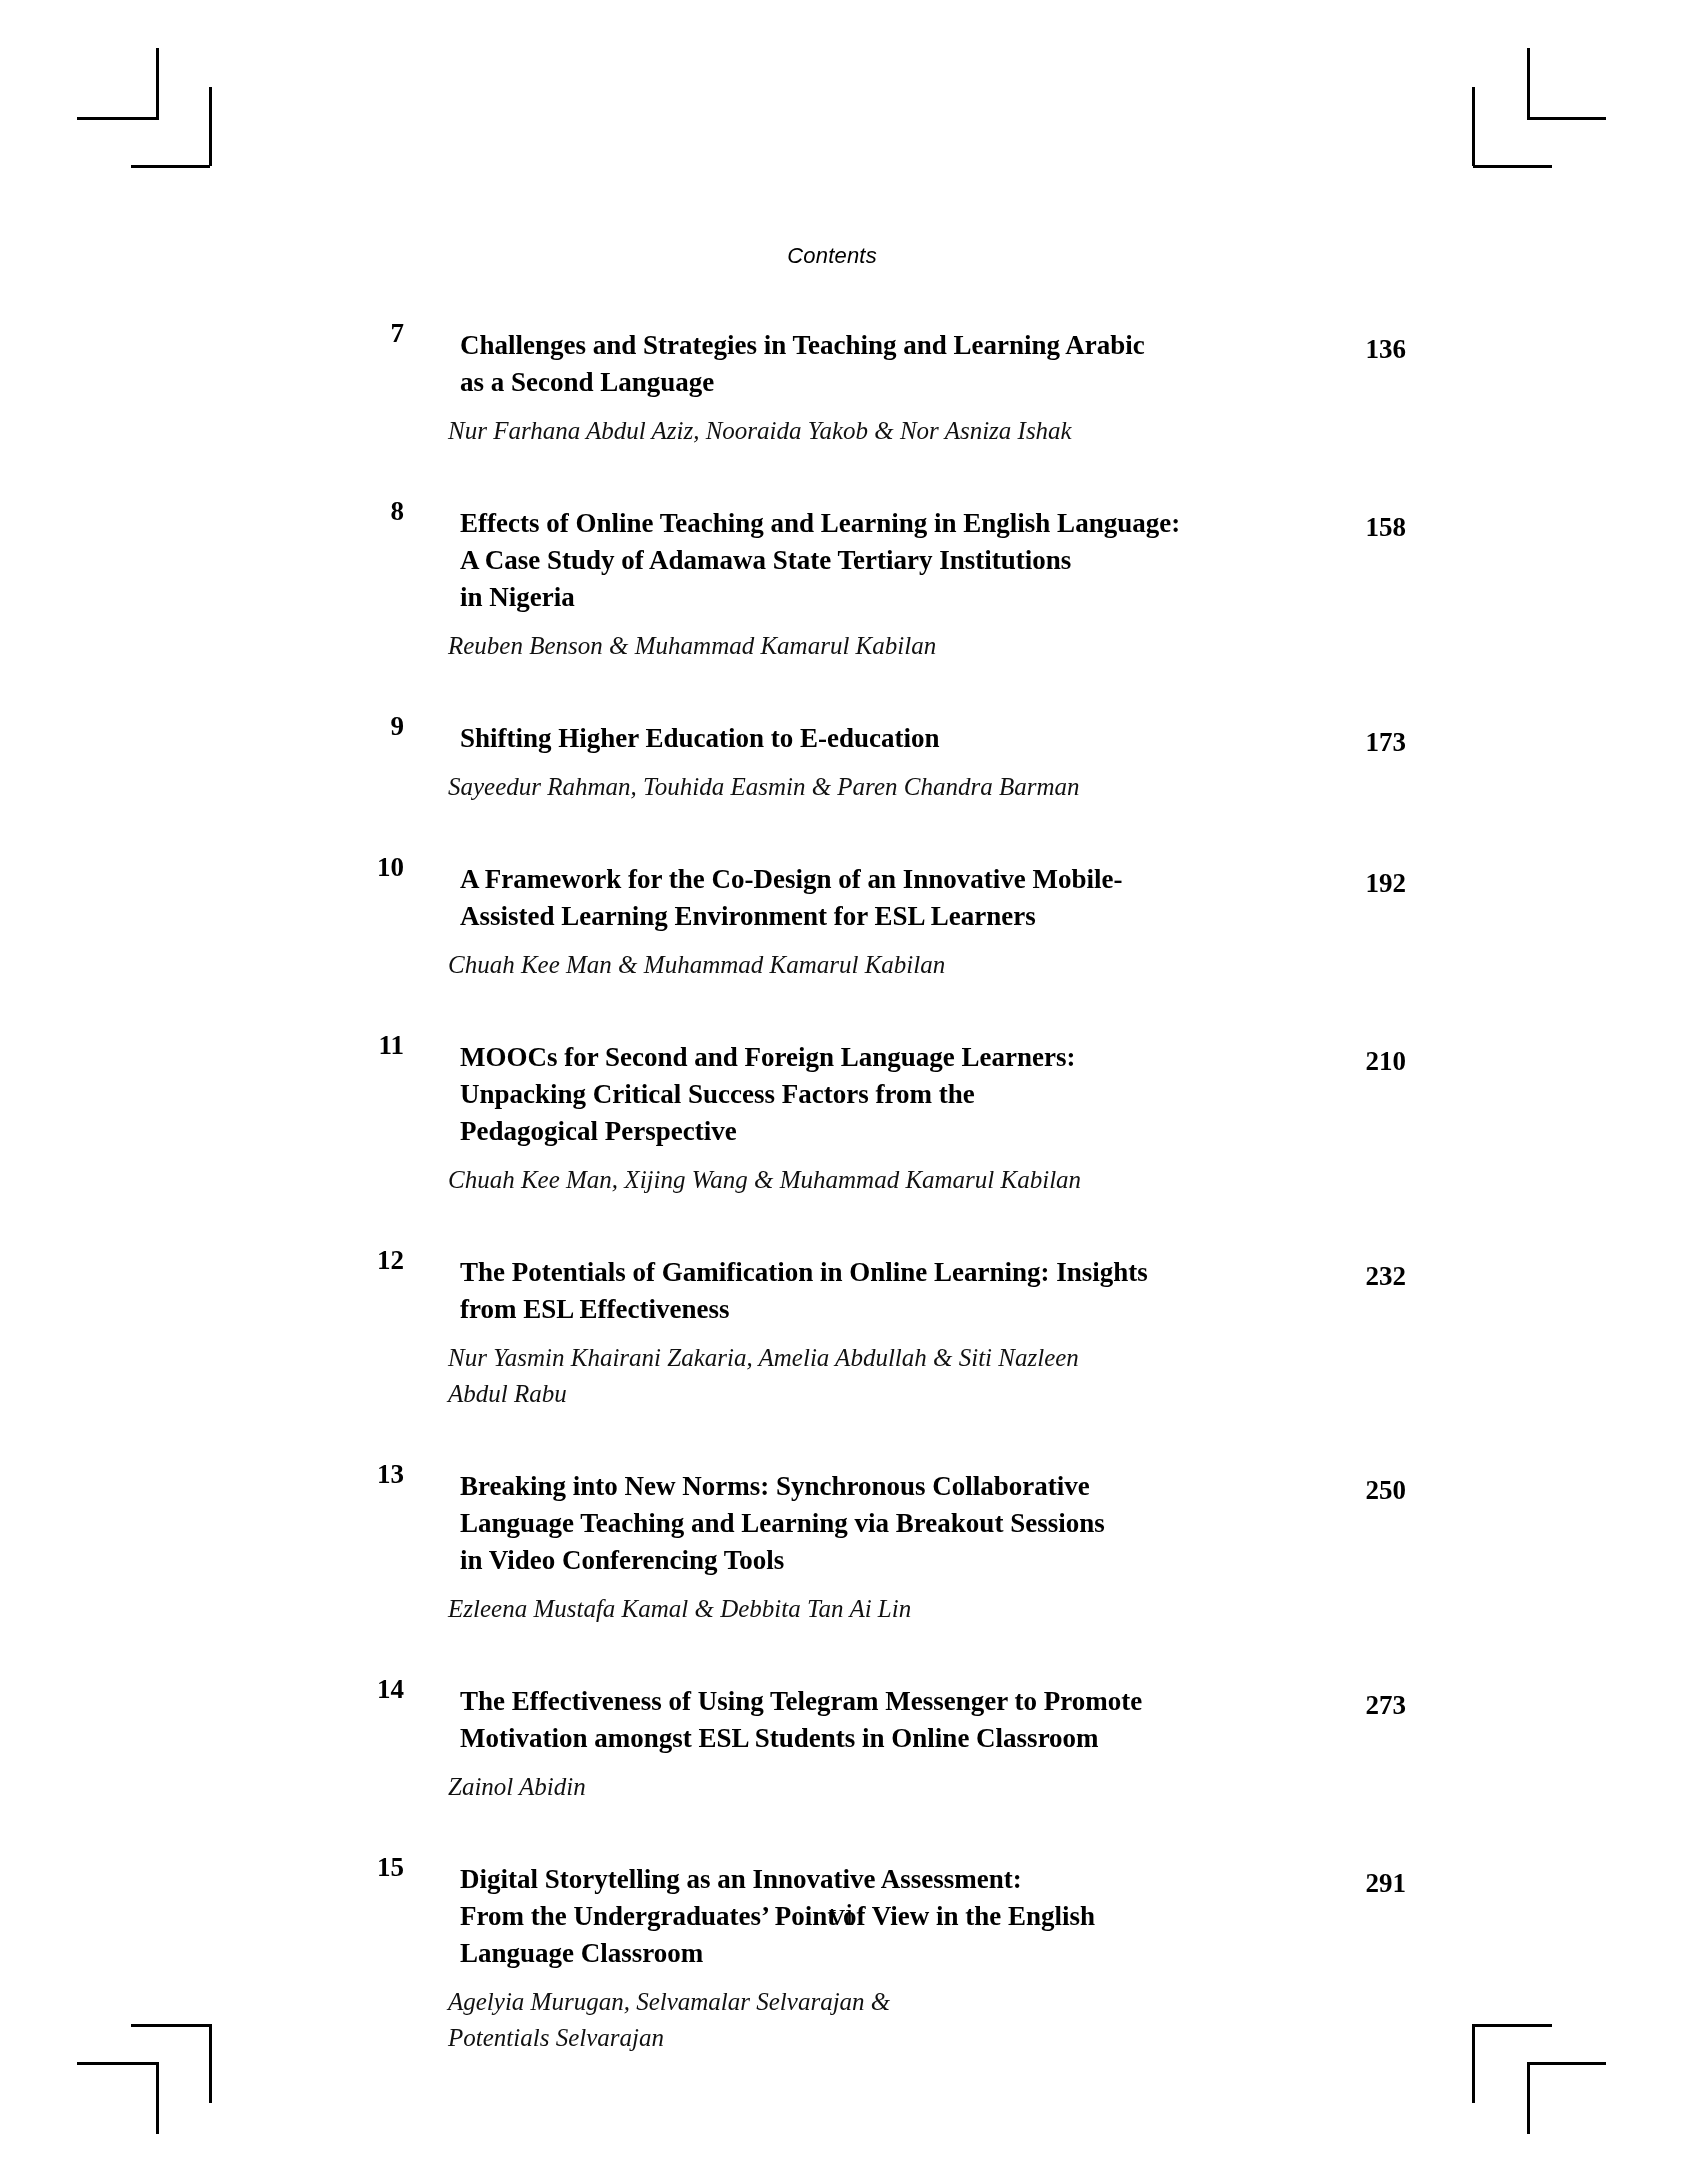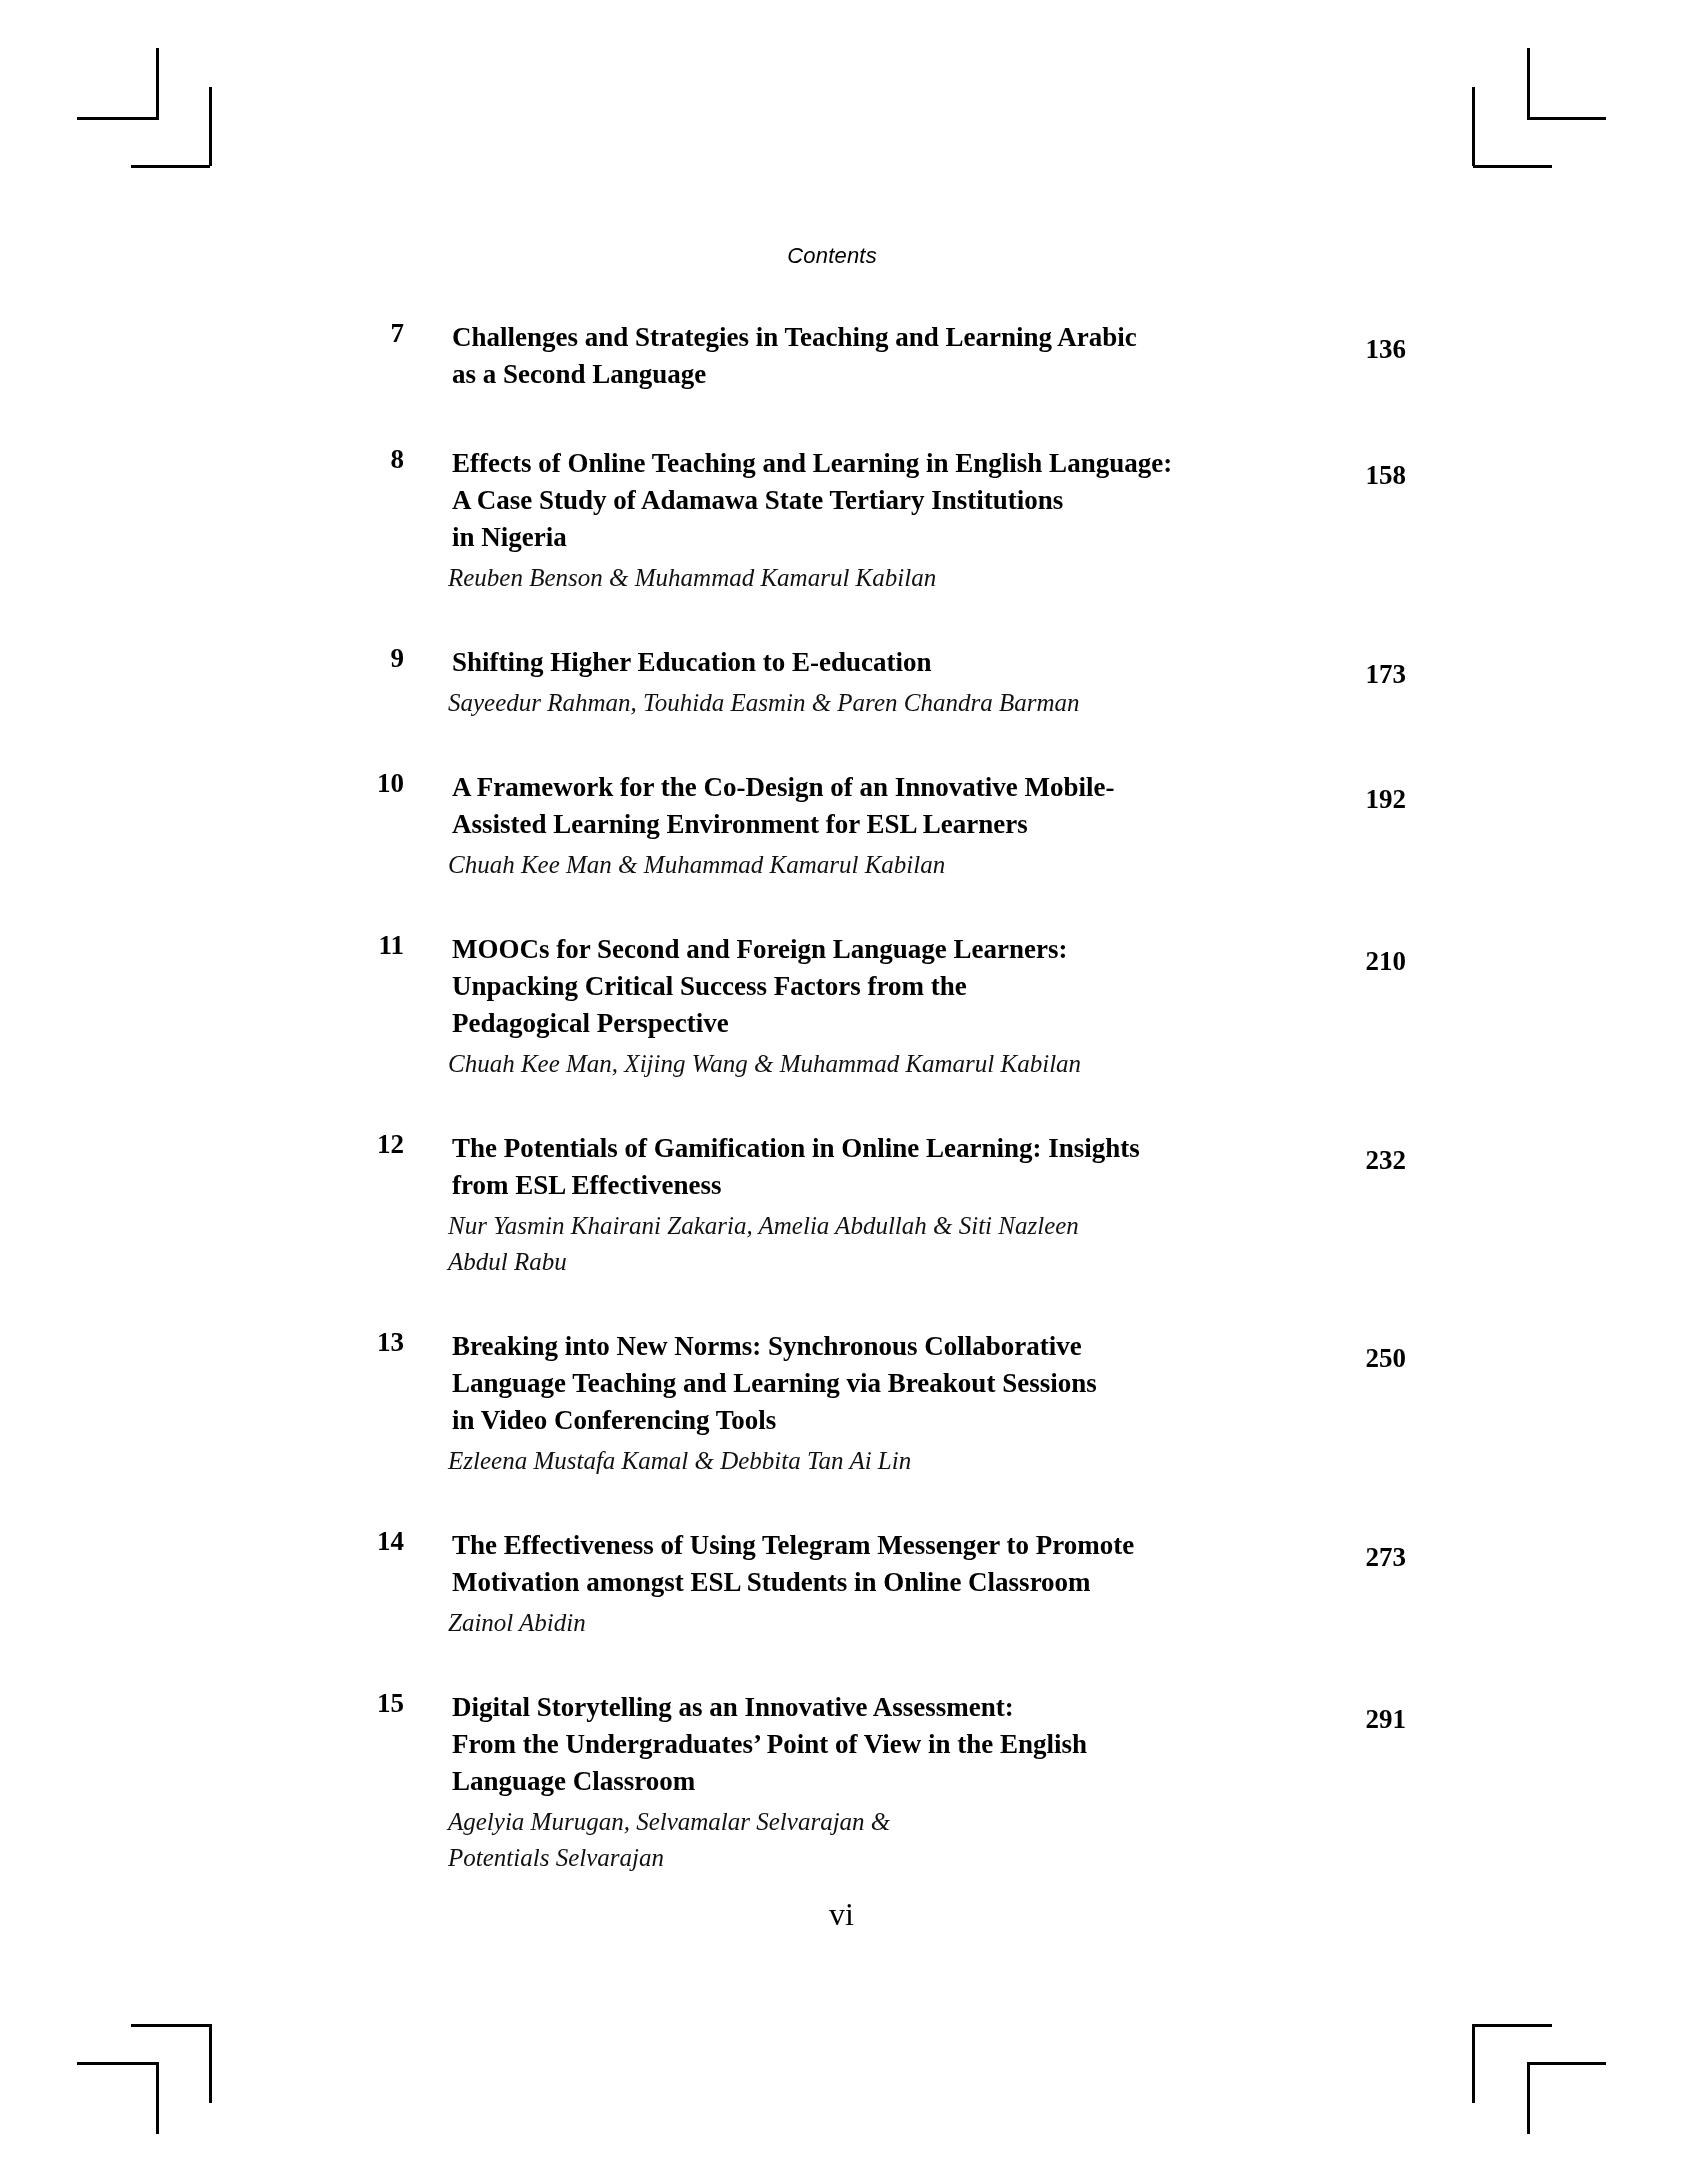--- a/index.html
+++ b/index.html
@@ -103,21 +103,21 @@
   }
   .entry-body {
     flex: 1 1 auto;
     padding-left: 44px;
   }
   .entry-title {
     font-weight: bold;
     font-size: 27px;
     line-height: 37px;
     color: #000000;
-    margin: 4px;
+    margin: 12px;
     max-width: 782px;
   }
   .entry-title .tline { display: block; white-space: nowrap; }
   .entry-authors {
     font-style: italic;
     font-size: 25px;
     line-height: 36px;
     color: #111111;
     margin: 0;
   }
@@ -183,20 +183,23 @@
 
   <div class="toc" id="toc-list">
       <div class="toc-entry">
         <div class="entry-row">
           <div class="chapter-num">7</div>
           <div class="entry-body">
             <div class="entry-title">
               <span class="tline">Challenges and Strategies in Teaching and Learning Arabic</span>
               <span class="tline">as a Second Language</span>
             </div>
+            <div class="entry-authors">
+              <span class="aline">Nur Farhana Abdul Aziz, Nooraida Yakob &amp; Nor Asniza Ishak</span>
+            </div>
           </div>
         </div>
         <div class="page-num">136</div>
       </div>
       <div class="toc-entry">
         <div class="entry-row">
           <div class="chapter-num">8</div>
           <div class="entry-body">
             <div class="entry-title">
               <span class="tline">Effects of Online Teaching and Learning in English Language:</span>

